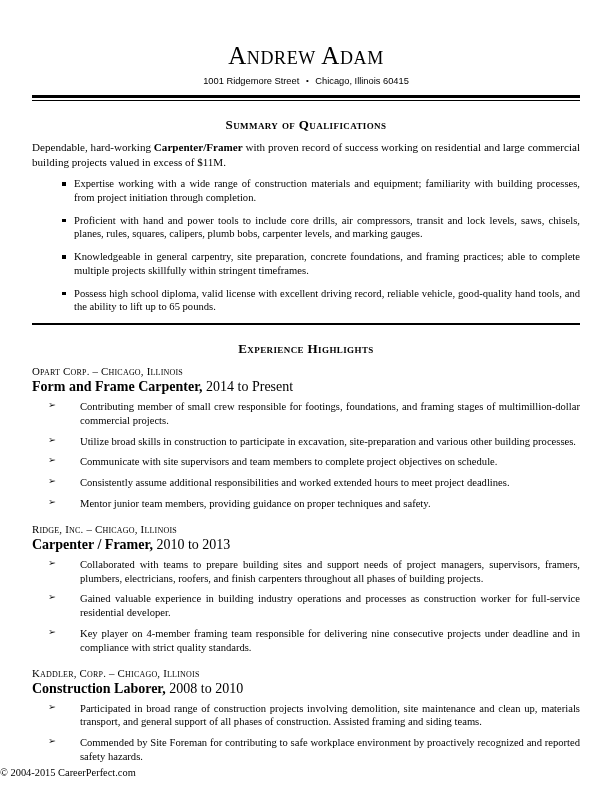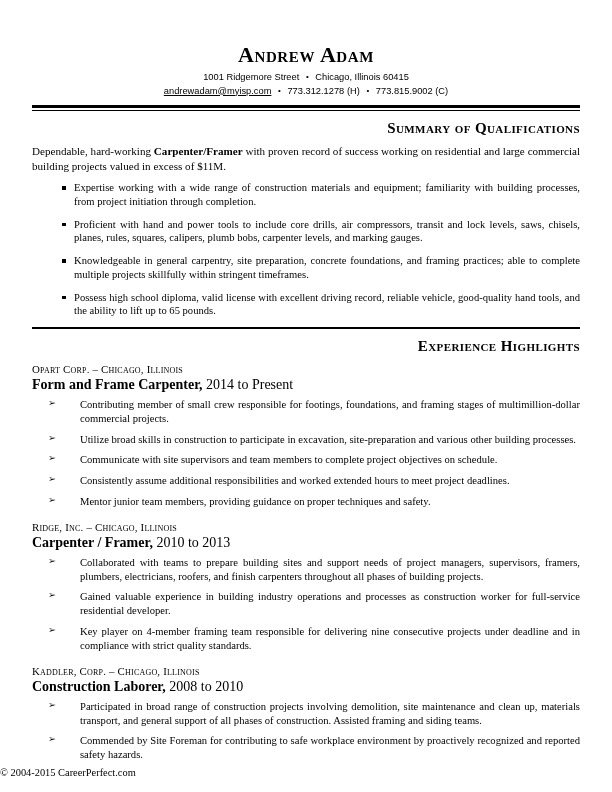--- a/index.html
+++ b/index.html
@@ -19,22 +19,22 @@
     width: 612px;
     height: 792px;
     box-sizing: border-box;
     padding: 42px 32px 0 32px;
   }
 
   
   .name {
     text-align: center;
     font-family: "Liberation Serif", "DejaVu Serif", serif;
-    font-size: 22px;
-    font-weight: bold;
+    font-size: 25px;
+    font-weight: normal;
     font-variant: small-caps;
     letter-spacing: 0.6px;
     line-height: 1.15;
     margin: 0 0 4px 0;
   }
   .contact-line {
     text-align: center;
     font-family: "Liberation Sans", "DejaVu Sans", sans-serif;
     font-size: 9.3px;
     line-height: 1.45;
@@ -60,27 +60,27 @@
     box-sizing: content-box;
   }
   
   .rule-single {
     border-top: 2.5px solid #000;
     margin-top: 9px;
   }
 
   
   .section-title {
-    text-align: right;
+    text-align: center;
     font-family: "Liberation Serif", "DejaVu Serif", serif;
-    font-size: 15px;
+    font-size: 13px;
     font-weight: bold;
     font-variant: small-caps;
     letter-spacing: 0.4px;
-    margin: 9px 0 7px 0;
+    margin: 16px 0 7px 0;
   }
 
   
   .summary-intro {
     font-size: 11.1px;
     line-height: 1.30;
     text-align: justify;
     margin: 0 0 8px 0;
   }
   .summary-intro b { font-weight: bold; }
@@ -160,27 +160,20 @@
 
   <div>
     <div class="name">Andrew Adam</div>
 
     <div class="contact-line">
       <span>1001 Ridgemore Street</span>
       <span class="sep">•</span>
       <span>Chicago, Illinois 60415</span>
     </div>
 
-    <div class="contact-line">
-      <span class="email-link">andrewadam@myisp.com</span>
-      <span class="sep">•</span>
-      <span>773.312.1278 (H)</span>
-      <span class="sep">•</span>
-      <span>773.815.9002 (C)</span>
-    </div>
 
     <div class="rule-double"></div>
   </div>
 
   <div>
     <div class="section-title">Summary of Qualifications</div>
 
     <p class="summary-intro">
       <span>Dependable, hard-working </span><b>Carpenter/Framer</b><span> with proven record of success working on residential and large commercial building projects valued in excess of $11M.</span>
     </p>

